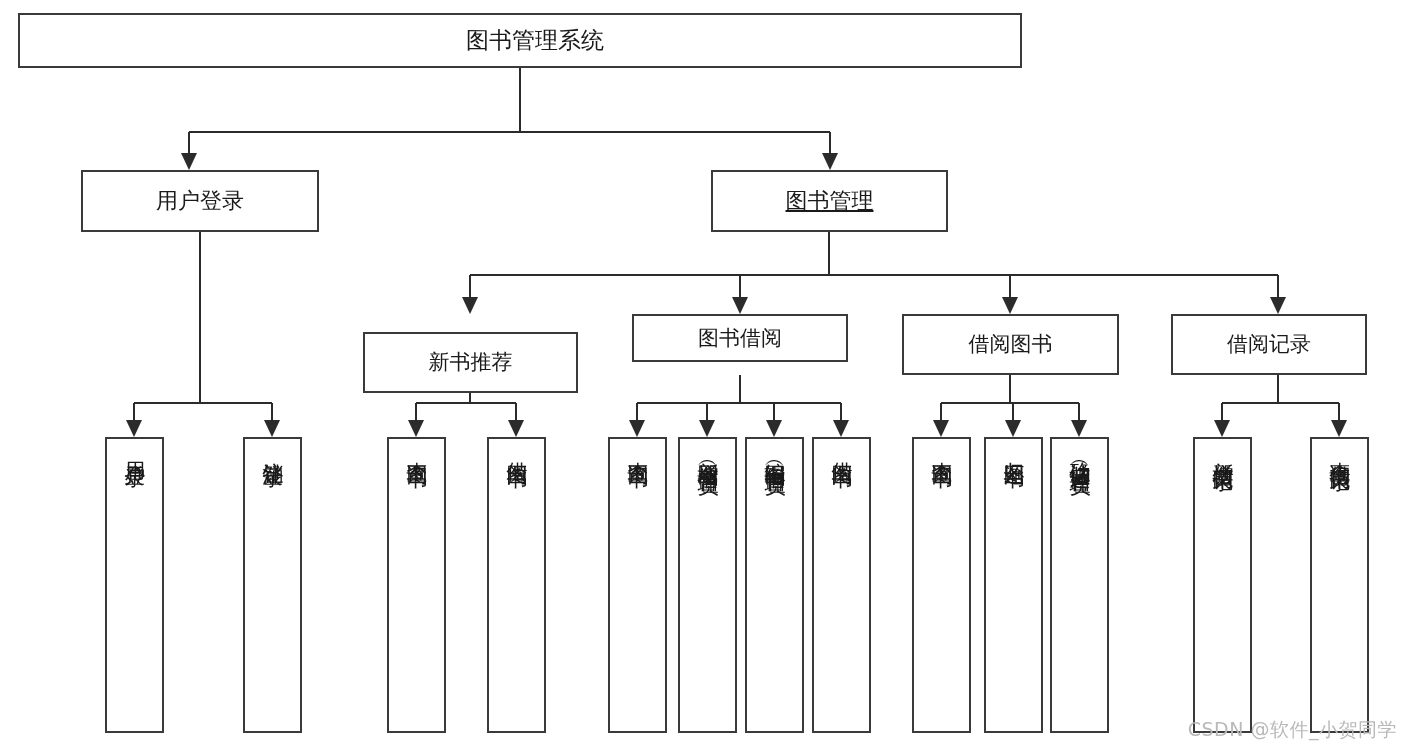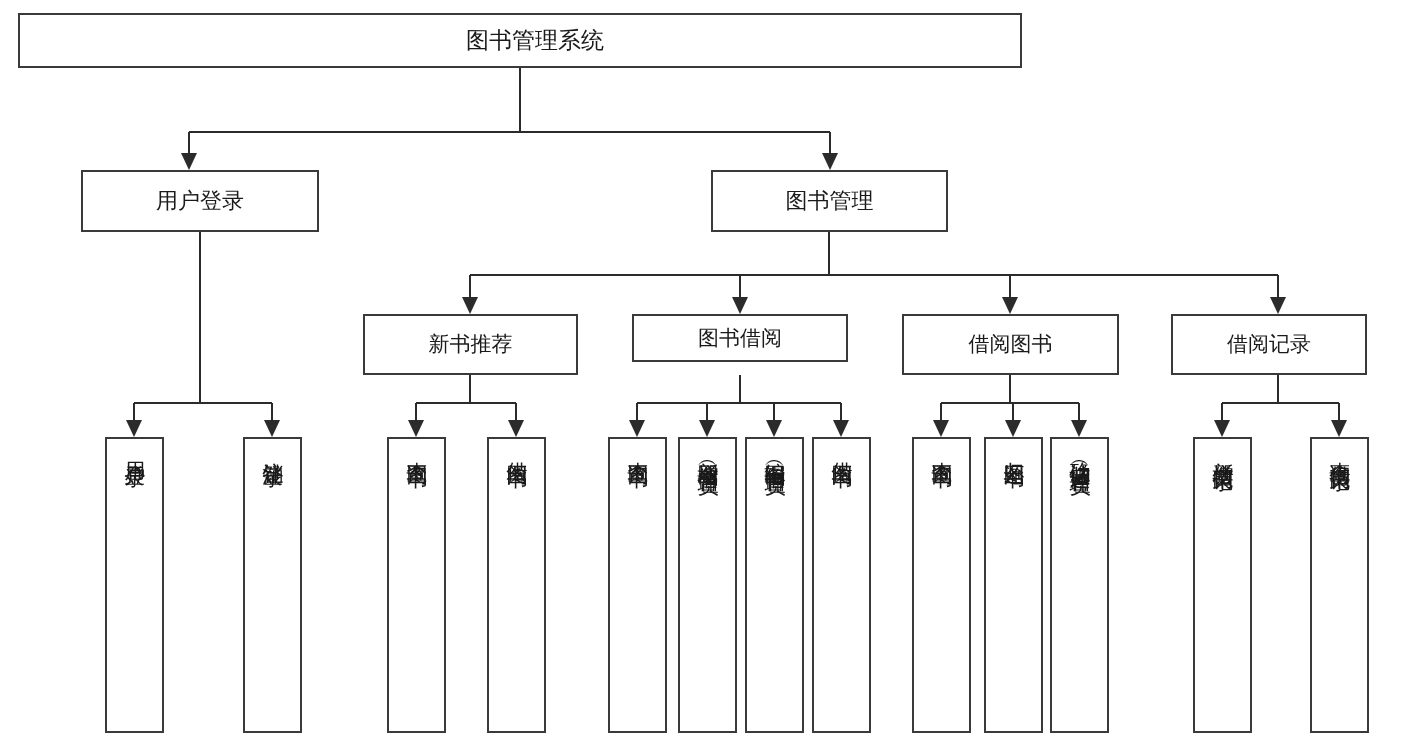--- a/index.html
+++ b/index.html
@@ -141,27 +141,27 @@
     </div>
 
   <div class="node root" id="node-root" style="left: 18px; top: 13px; width: 1004px; height: 55px;">
     <span>图书管理系统</span>
   </div>
 
   <div id="level2-layer">
       <div class="node lvl2" style="left: 81px; top: 170px; width: 238px; height: 62px;">
         <span>用户登录</span>
       </div>
-      <div class="node lvl2" style="left: 711px; top: 170px; width: 237px; height: 62px;">
+      <div class="node lvl2" style="left: 711px; top: 170px; width: 237px; height: 62px; text-decoration: underline;">
         <span>图书管理</span>
       </div>
     </div>
 
   <div id="level3-layer">
-      <div class="node lvl3" style="left: 363px; top: 314px; width: 215px; height: 61px;">
+      <div class="node lvl3" style="left: 363px; top: 332px; width: 215px; height: 61px;">
         <span>新书推荐</span>
       </div>
       <div class="node lvl3" style="left: 632px; top: 314px; width: 216px; height: 48px;">
         <span>图书借阅</span>
       </div>
       <div class="node lvl3" style="left: 902px; top: 314px; width: 217px; height: 61px;">
         <span>借阅图书</span>
       </div>
       <div class="node lvl3" style="left: 1171px; top: 314px; width: 196px; height: 61px;">
         <span>借阅记录</span>
@@ -203,14 +203,15 @@
         <span class="vtext">确认归还（管理员）</span>
       </div>
       <div class="node leaf" style="left: 1193px; top: 437px; width: 59px; height: 296px;">
         <span class="vtext">新增借阅记录</span>
       </div>
       <div class="node leaf" style="left: 1310px; top: 437px; width: 59px; height: 296px;">
         <span class="vtext">查询借阅记录</span>
       </div>
     </div>
 
+  <div id="watermark">CSDN @软件_小贺同学</div>
 
 </div>
 
 </body></html>

